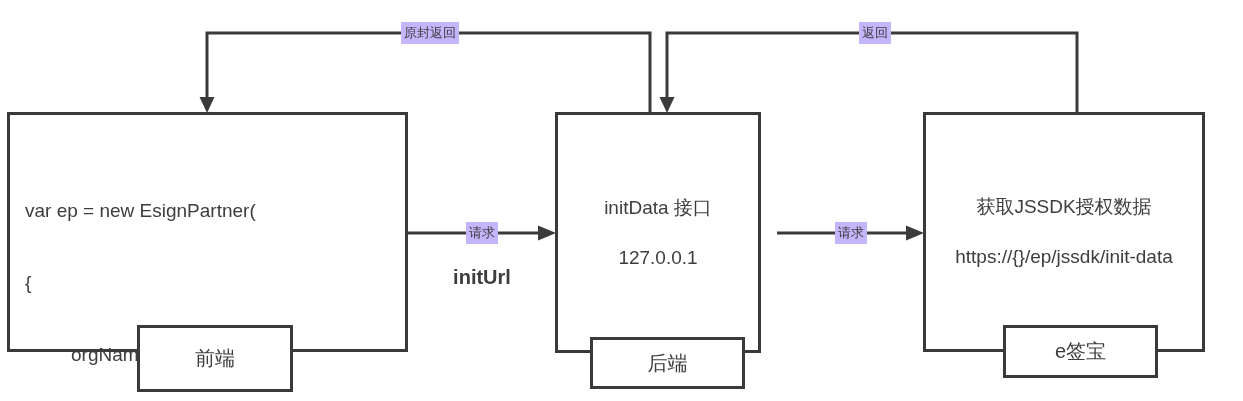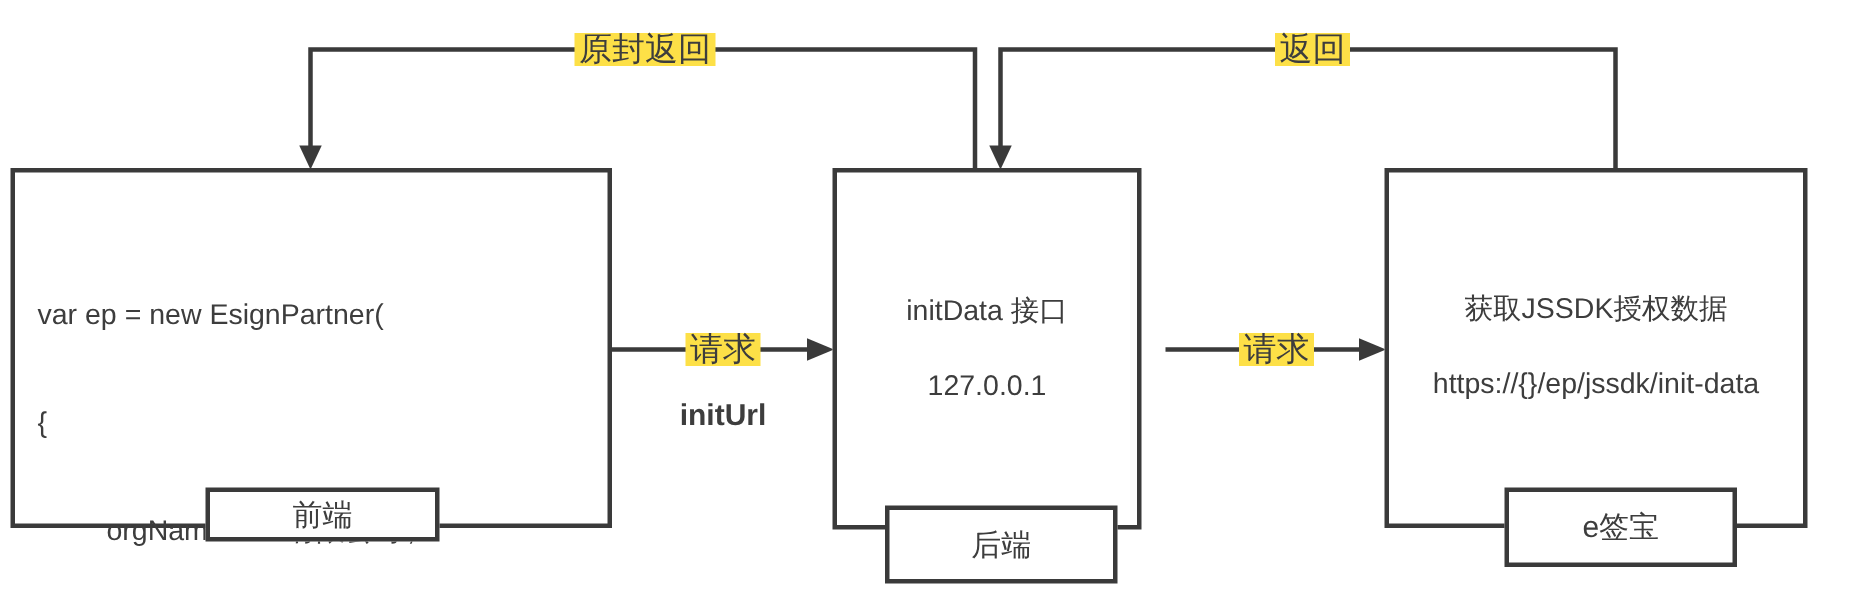--- a/index.html
+++ b/index.html
@@ -55,30 +55,30 @@
 
   .tag {
     position: absolute;
     background: #ffffff;
     border: 3px solid #3a3a3a;
     display: flex;
     align-items: center;
     justify-content: center;
     font-size: 20px;
   }
-  .tag-frontend { left: 137px;  top: 325px; width: 156px; height: 36px; }
+  .tag-frontend { left: 137px;  top: 325px; width: 156px; height: 67px; }
   .tag-backend  { left: 590px;  top: 325px; width: 155px; height: 52px; margin-top: 12px; }
   .tag-esign    { left: 1003px; top: 325px; width: 155px; height: 53px; }
 
   .edge-label {
     position: absolute;
     transform: translate(-50%, -50%);
-    background: #fde047;
+    background: #c4b5fd;
     padding: 0 3px;
-    font-size: 22px;
+    font-size: 13px;
     line-height: 22px;
     white-space: nowrap;
   }
   .edge-label.bold {
     font-weight: bold;
     font-size: 20px;
     background: transparent;
   }
   .lbl-return-original { left: 430px; top: 33px; }
   .lbl-return          { left: 875px; top: 33px; }

